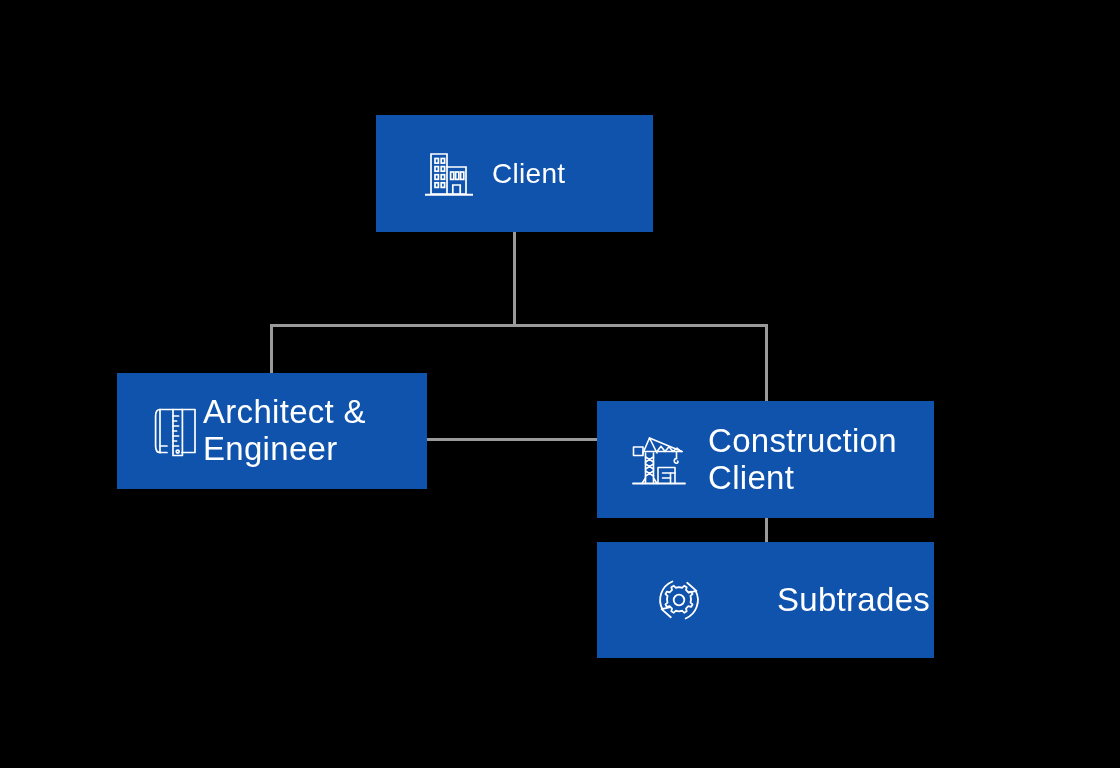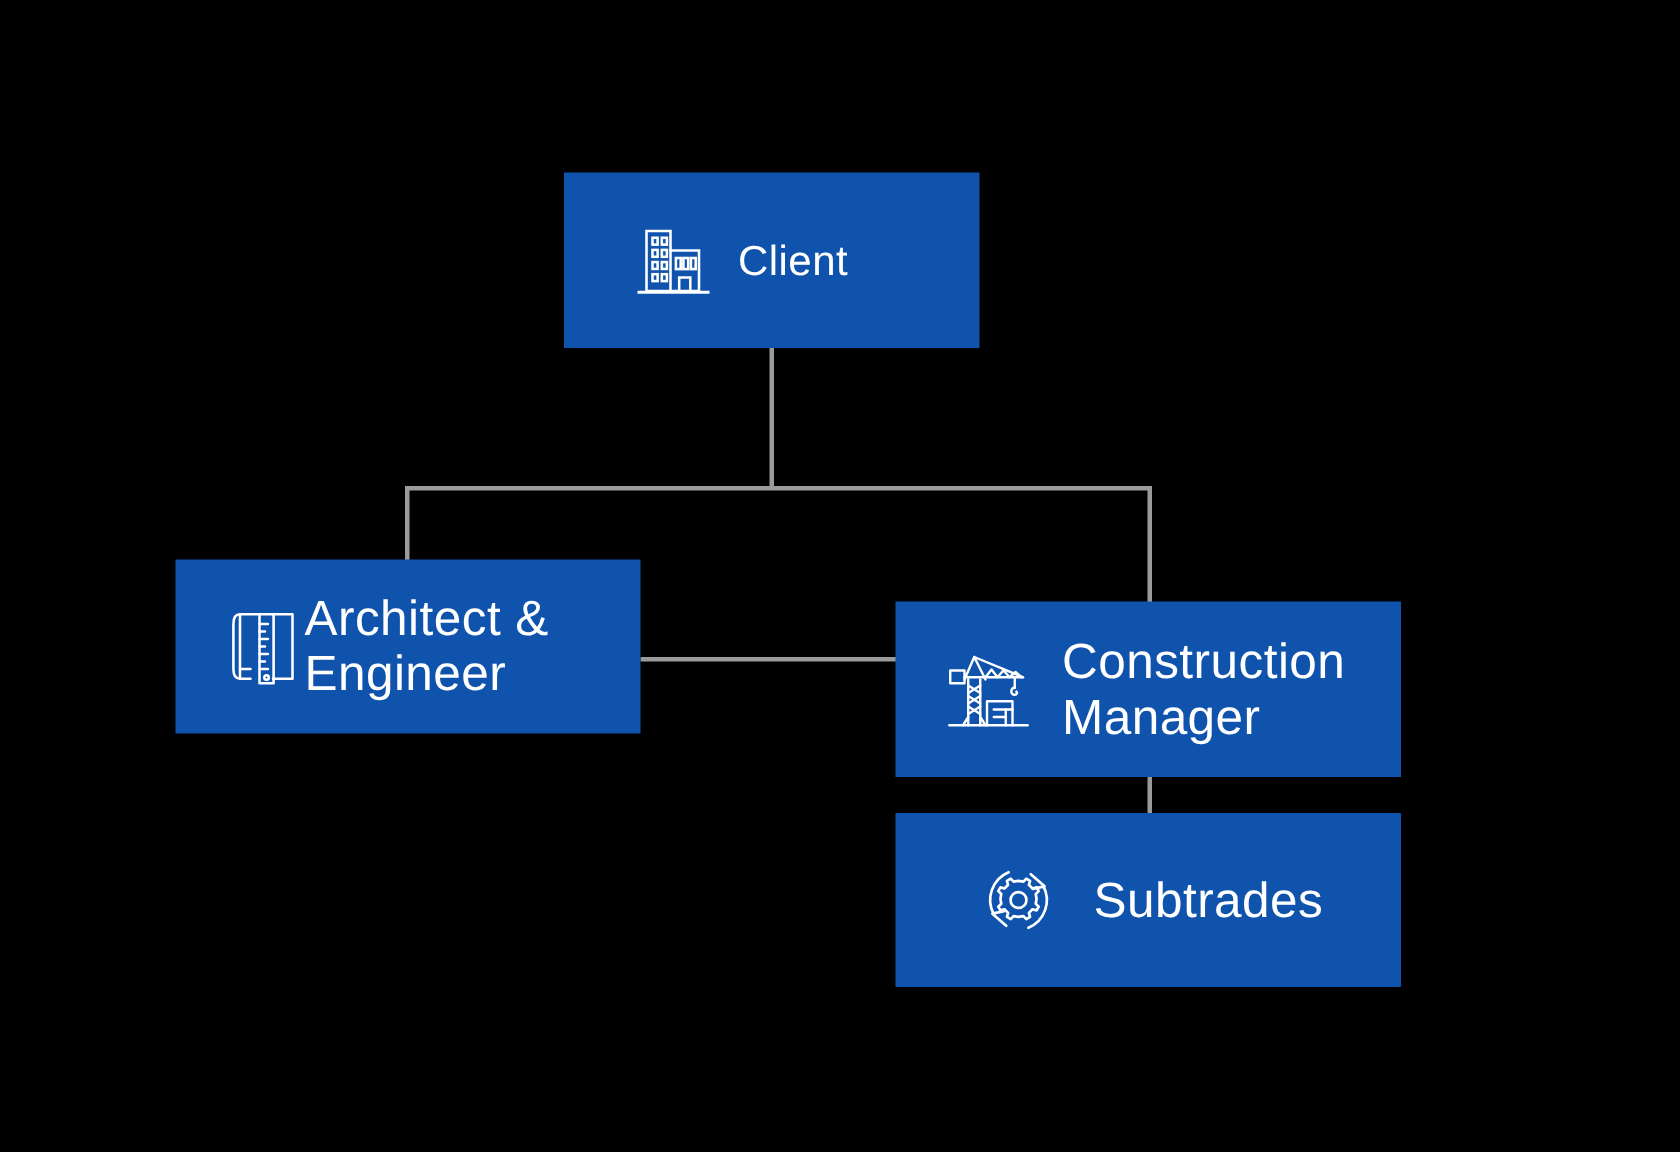--- a/index.html
+++ b/index.html
@@ -74,20 +74,21 @@
     width: 337px; height: 117px;
     padding-left: 33px;
   }
   #node-construction-manager .node-label { font-size: 33px; margin-left: 20px; }
 
   
   #node-subtrades {
     left: 597px;  top: 542px;
     width: 337px; height: 116px;
     padding-left: 54px;
+    gap: 48px;
   }
   #node-subtrades .node-label { font-size: 33px; margin-left: 22px; }
 
   .icon-svg { display: block; }
 </style>
 </head>
 <body>
 
 <div id="org-chart">
 
@@ -189,21 +190,21 @@
         <path d="M46.5 20.5 V27.5"></path>
         <path d="M46.5 27.5 C43.6 27.5 43.4 32.2 46.4 32.2 C48 32.2 48.4 30.8 47.6 30"></path>
 
         <path d="M28 52.5 V36.5 H45 V52.5"></path>
         <path d="M32.5 42 H45"></path>
         <path d="M32.5 47 H40.5"></path>
         <path d="M40.5 42 V52.5"></path>
       </svg>
     </span>
     <span class="node-label">Construction
-Manager</span>
+Client</span>
   </div>
 
   <div class="node" id="node-subtrades">
     <span class="node-icon">
       <svg class="icon-svg" width="56" height="56" viewBox="0 0 56 56" fill="none" stroke="#ffffff" stroke-width="1.8" stroke-linecap="round" stroke-linejoin="round">
 
         <path d="M44.5 18.6 A20 20 0 0 1 34.6 46.5"></path>
         <path d="M11.5 37.4 A20 20 0 0 1 21.4 9.5"></path>
 
         <path d="M36.2 10.8 L45.4 18.9 L37.6 20.6"></path>

